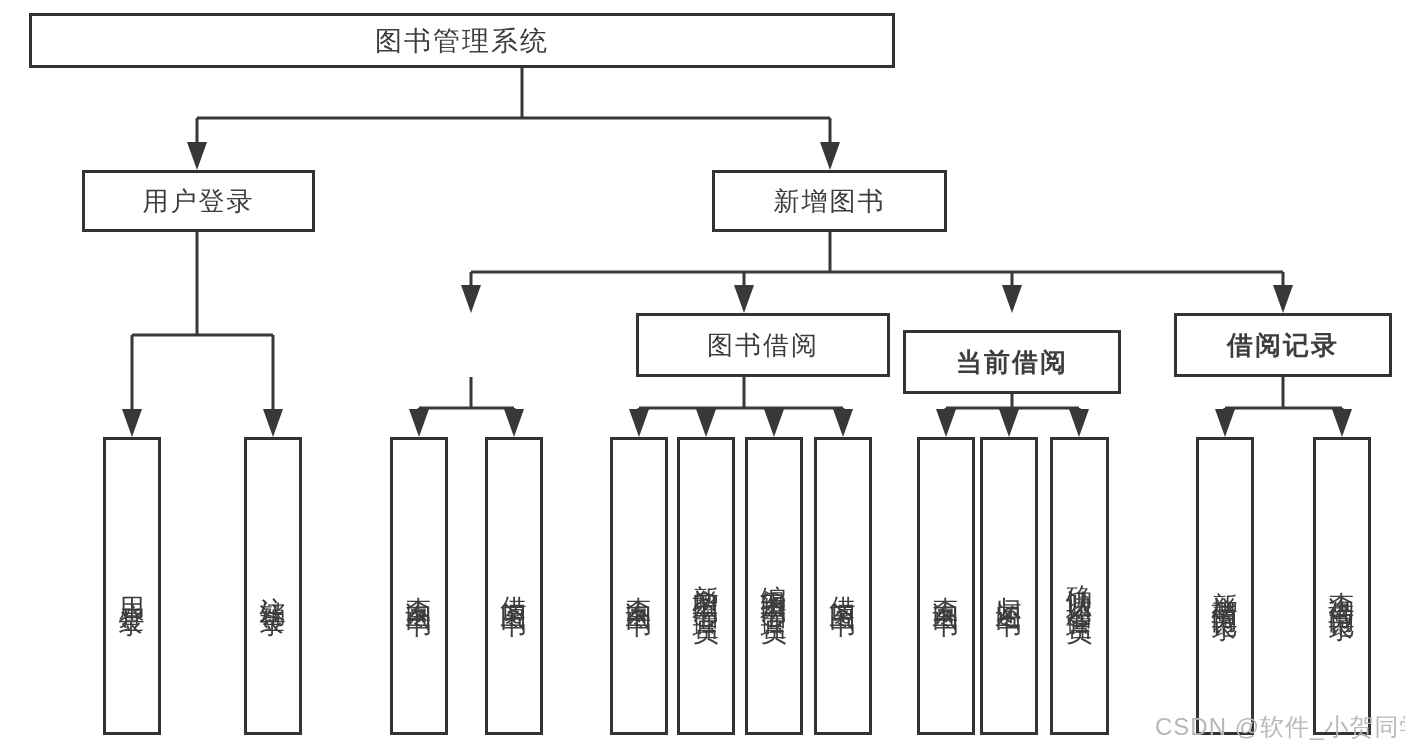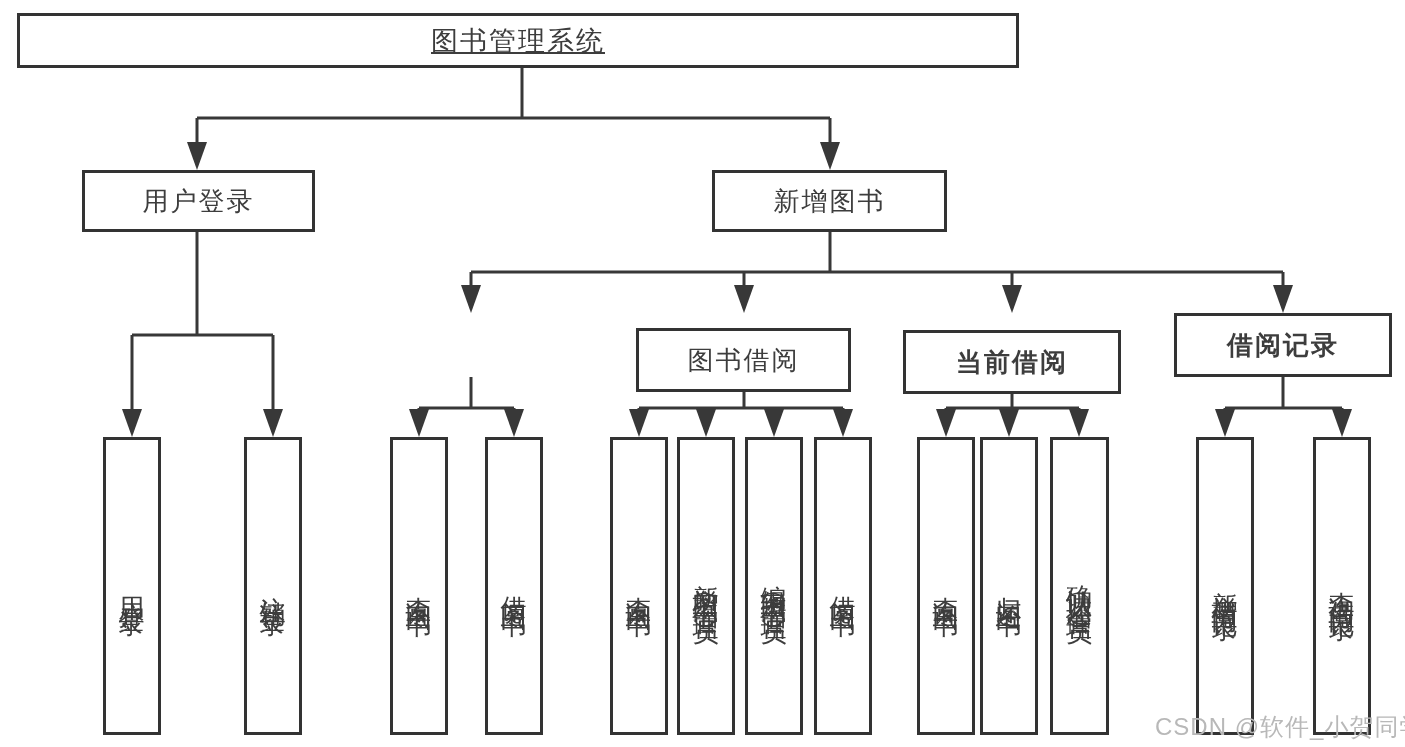--- a/index.html
+++ b/index.html
@@ -117,32 +117,32 @@
 
     <g stroke="#383838" stroke-width="3" fill="none">
       <path d="M1283 377 V408 M1225 408 H1342 M1225 408 V416 M1342 408 V416"></path>
     </g>
     <g fill="#383838" stroke="none">
       <polygon points="1215,409 1235,409 1225,437"></polygon>
       <polygon points="1332,409 1352,409 1342,437"></polygon>
     </g>
   </svg>
 
-  <div class="box h root" style="left:17px; top:13px; width:1002px; height:55px;text-decoration:underline;">
+  <div class="box h root" style="left:29px; top:13px; width:866px; height:55px;">
     <span>图书管理系统</span>
   </div>
 
   <div class="box h lvl" style="left:82px; top:170px; width:233px; height:62px;">
     <span>用户登录</span>
   </div>
   <div class="box h lvl" style="left:712px; top:170px; width:235px; height:62px;">
     <span>新增图书</span>
   </div>
 
-  <div class="box h lvl" style="left:636px; top:328px; width:215px; height:64px;">
+  <div class="box h lvl" style="left:636px; top:313px; width:254px; height:64px;">
     <span>图书借阅</span>
   </div>
   <div class="box h lvl" style="left:903px; top:330px; width:218px; height:64px;font-weight:bold;">
     <span>当前借阅</span>
   </div>
   <div class="box h lvl" style="left:1174px; top:313px; width:218px; height:64px;font-weight:bold;">
     <span>借阅记录</span>
   </div>
 
   <div class="box v" style="left:103px; top:437px; width:58px; height:298px;">

